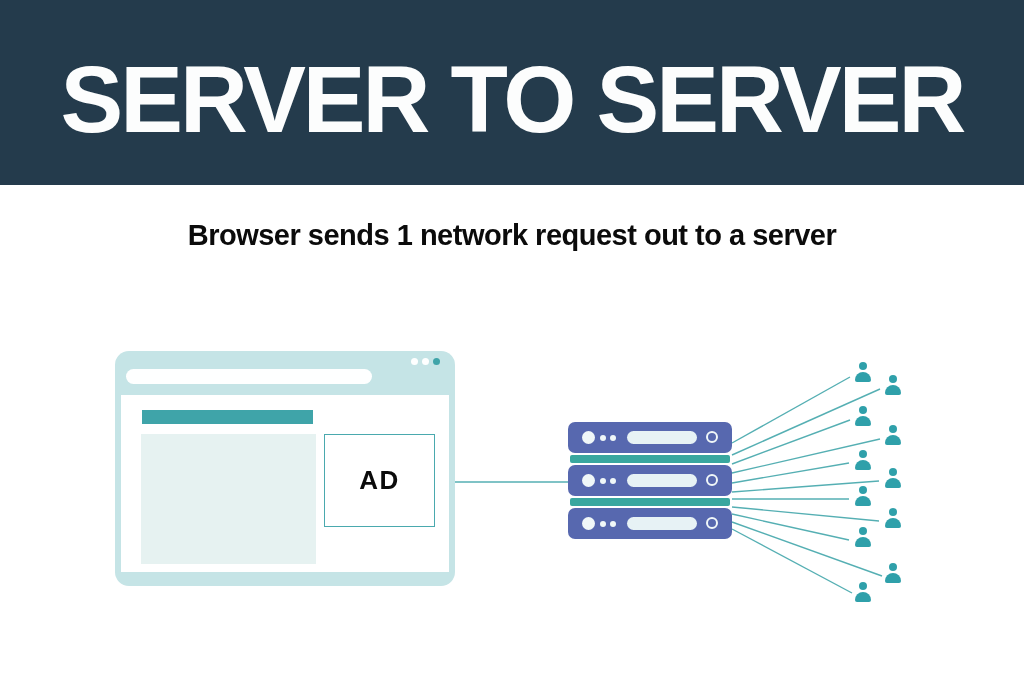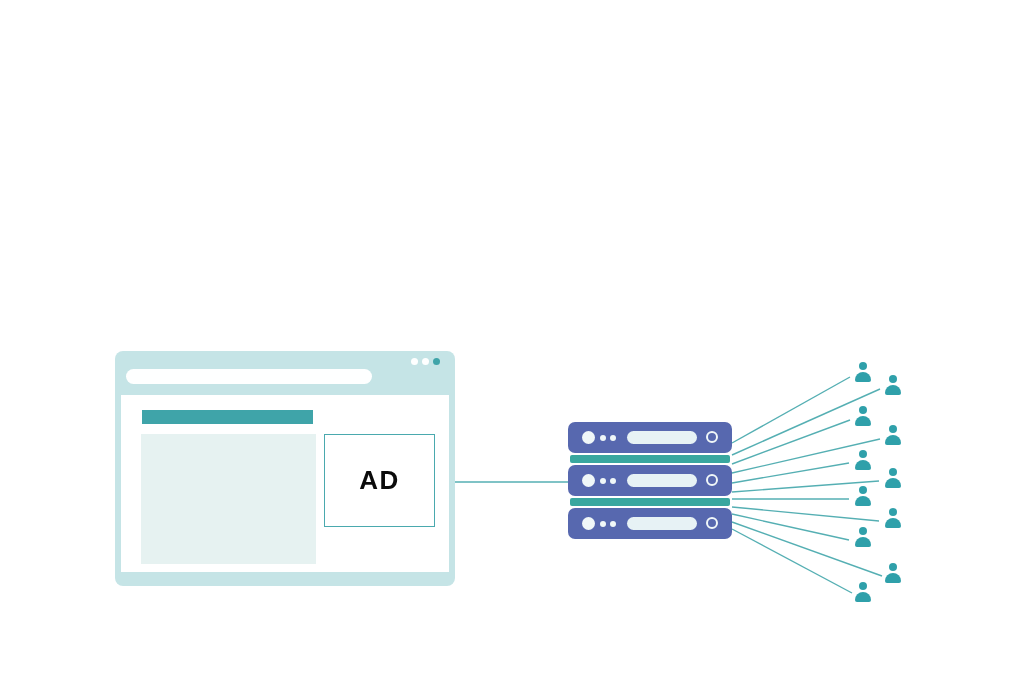--- a/index.html
+++ b/index.html
@@ -25,21 +25,21 @@
     font-size:29px; line-height:33px; letter-spacing:-0.5px;
   }
 
   
   .diagram { position:absolute; left:0; top:0; width:1024px; height:682px; }
   svg.lines { position:absolute; left:0; top:0; width:1024px; height:682px; pointer-events:none; }
 
   
   .browser {
     position:absolute; left:115px; top:351px; width:340px; height:235px;
-    background:#C5E4E6; border-radius:8px;
+    background:#C5E4E6; border-radius:14px;
   }
   .addr {
     position:absolute; left:11px; top:18px; width:246px; height:15px;
     background:#FEFFFF; border-radius:8px;
   }
   .wdot { position:absolute; top:7px; width:7px; height:7px; border-radius:50%; background:#FEFFFF; }
   .wdot.d1 { left:296px; } .wdot.d2 { left:307px; }
   .wdot.d3 { left:318px; background:#3FA4A9; }
   .browser-content {
     position:absolute; left:6px; top:44px; width:328px; height:177px; background:#ffffff;
@@ -77,23 +77,26 @@
   
   .user { position:absolute; width:16px; height:20px; }
   .u-head { position:absolute; left:4px; top:0; width:8px; height:8px; border-radius:50%; background:#2FA0AA; }
   .u-body { position:absolute; left:0; top:10px; width:16px; height:10px; border-radius:8px 8px 2px 2px; background:#2FA0AA; }
 </style>
 </head>
 <body>
 
 <div class="canvas">
 
+  <header class="band">
+    <h1>SERVER TO SERVER</h1>
+  </header>
 
   <p class="subtitle">
-    <br>
+    <span>Browser sends 1 network request out to a server</span><br>
   </p>
 
   <div class="diagram">
 
     <svg class="lines" viewBox="0 0 1024 682" xmlns="http://www.w3.org/2000/svg">
       <g stroke="#55AFB3" stroke-width="1.4" fill="none">
         <line x1="435" y1="482" x2="568" y2="482"></line>
         <line x1="732" y1="443" x2="850" y2="377"></line>
         <line x1="732" y1="455" x2="880" y2="389"></line>
         <line x1="732" y1="464" x2="850" y2="420"></line>

